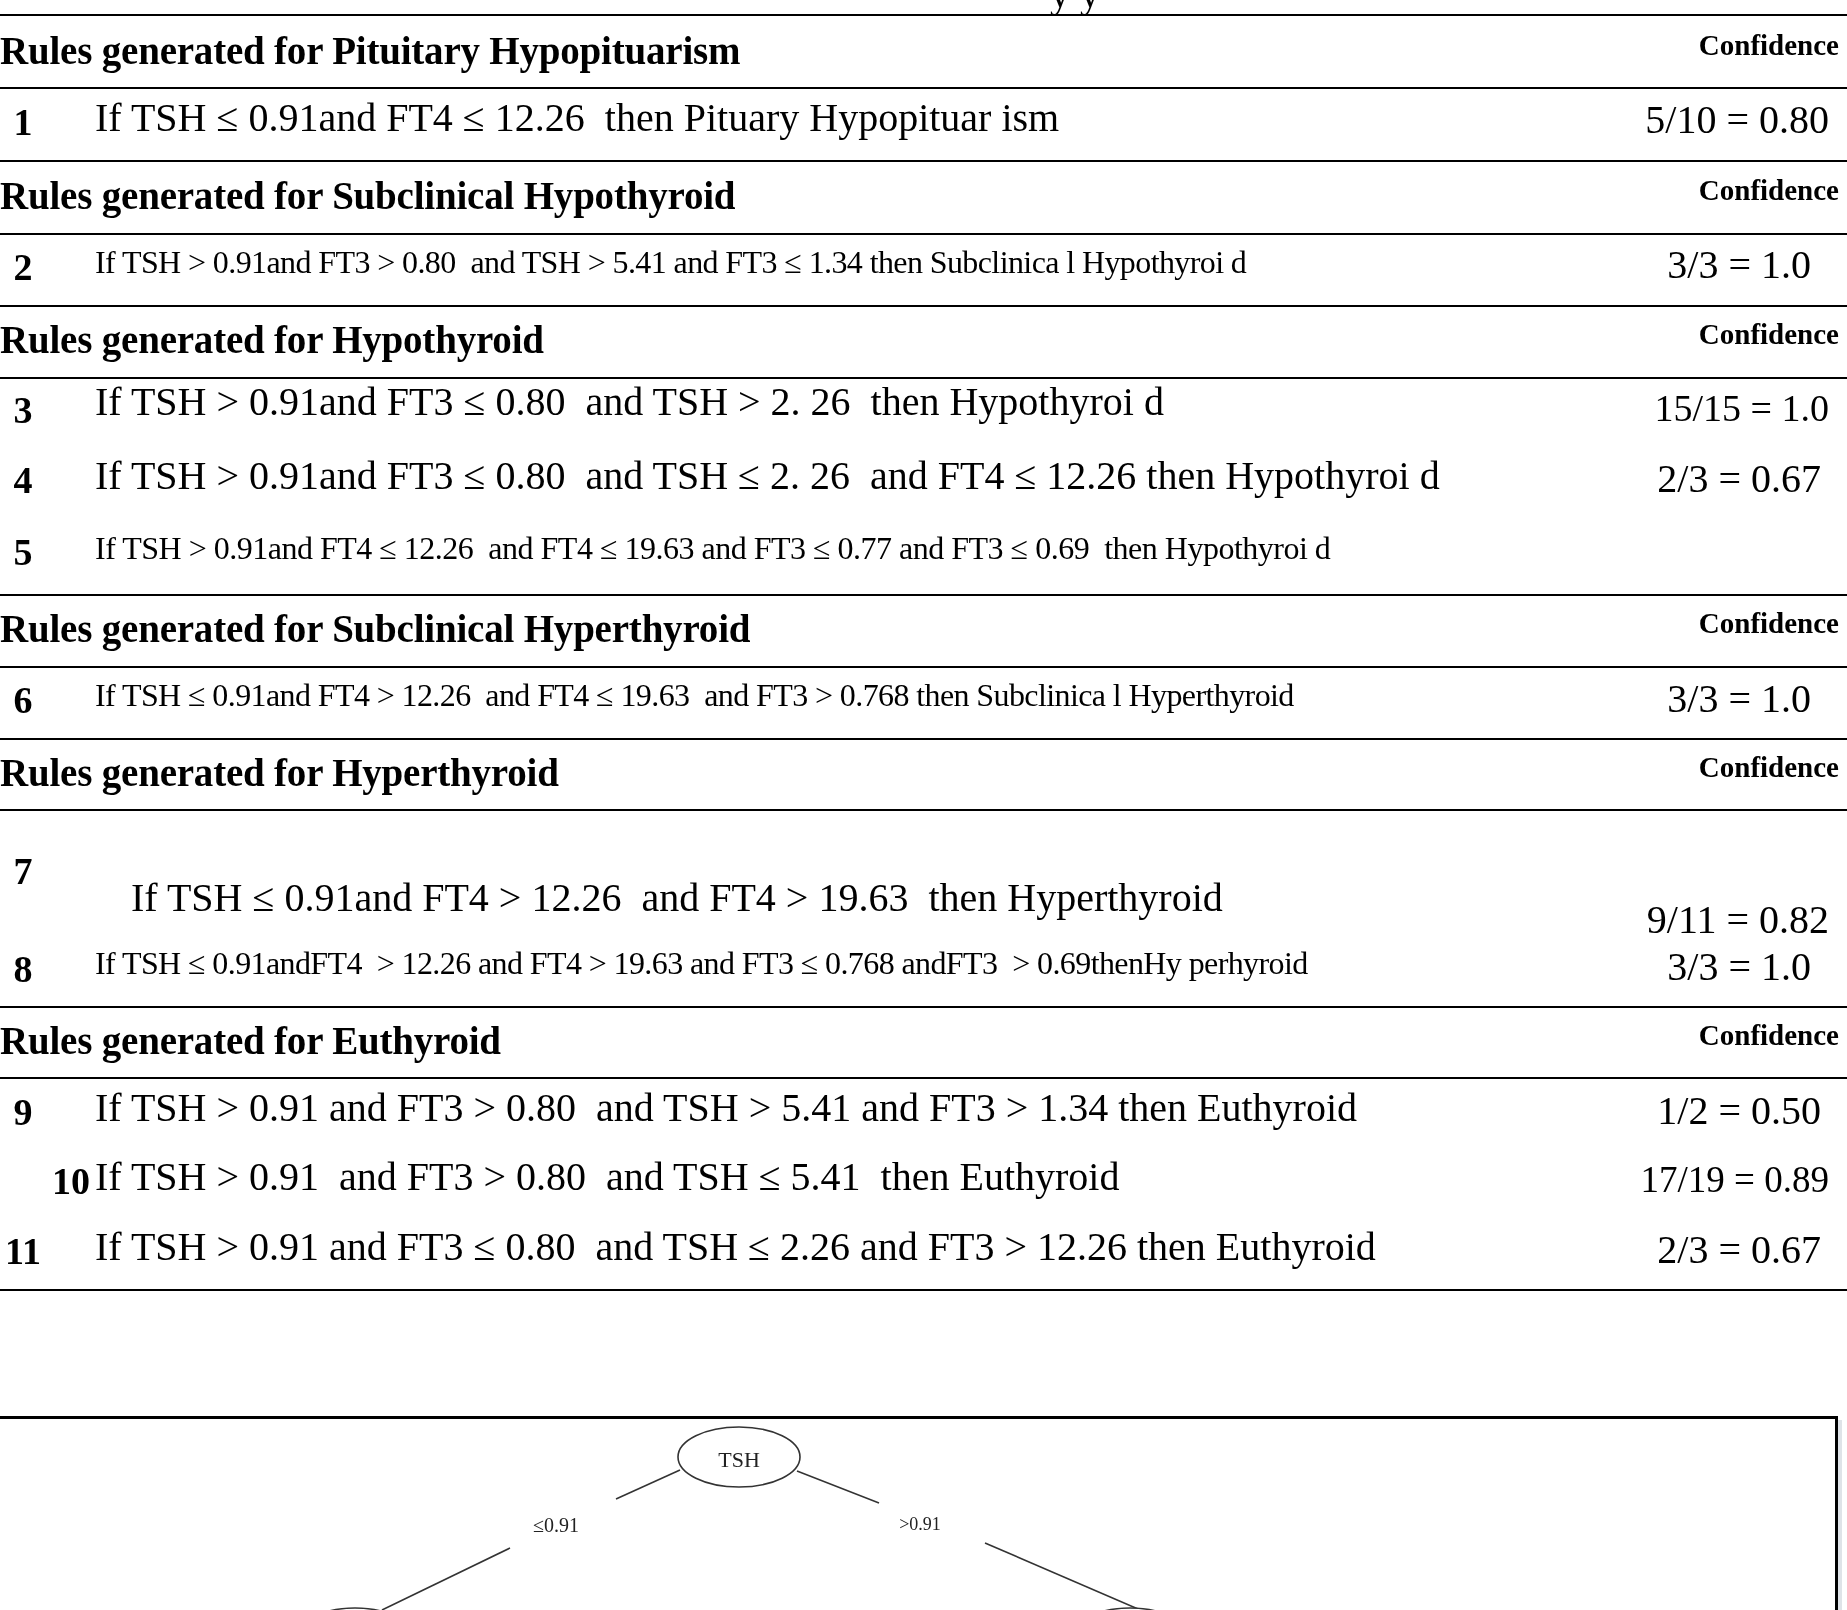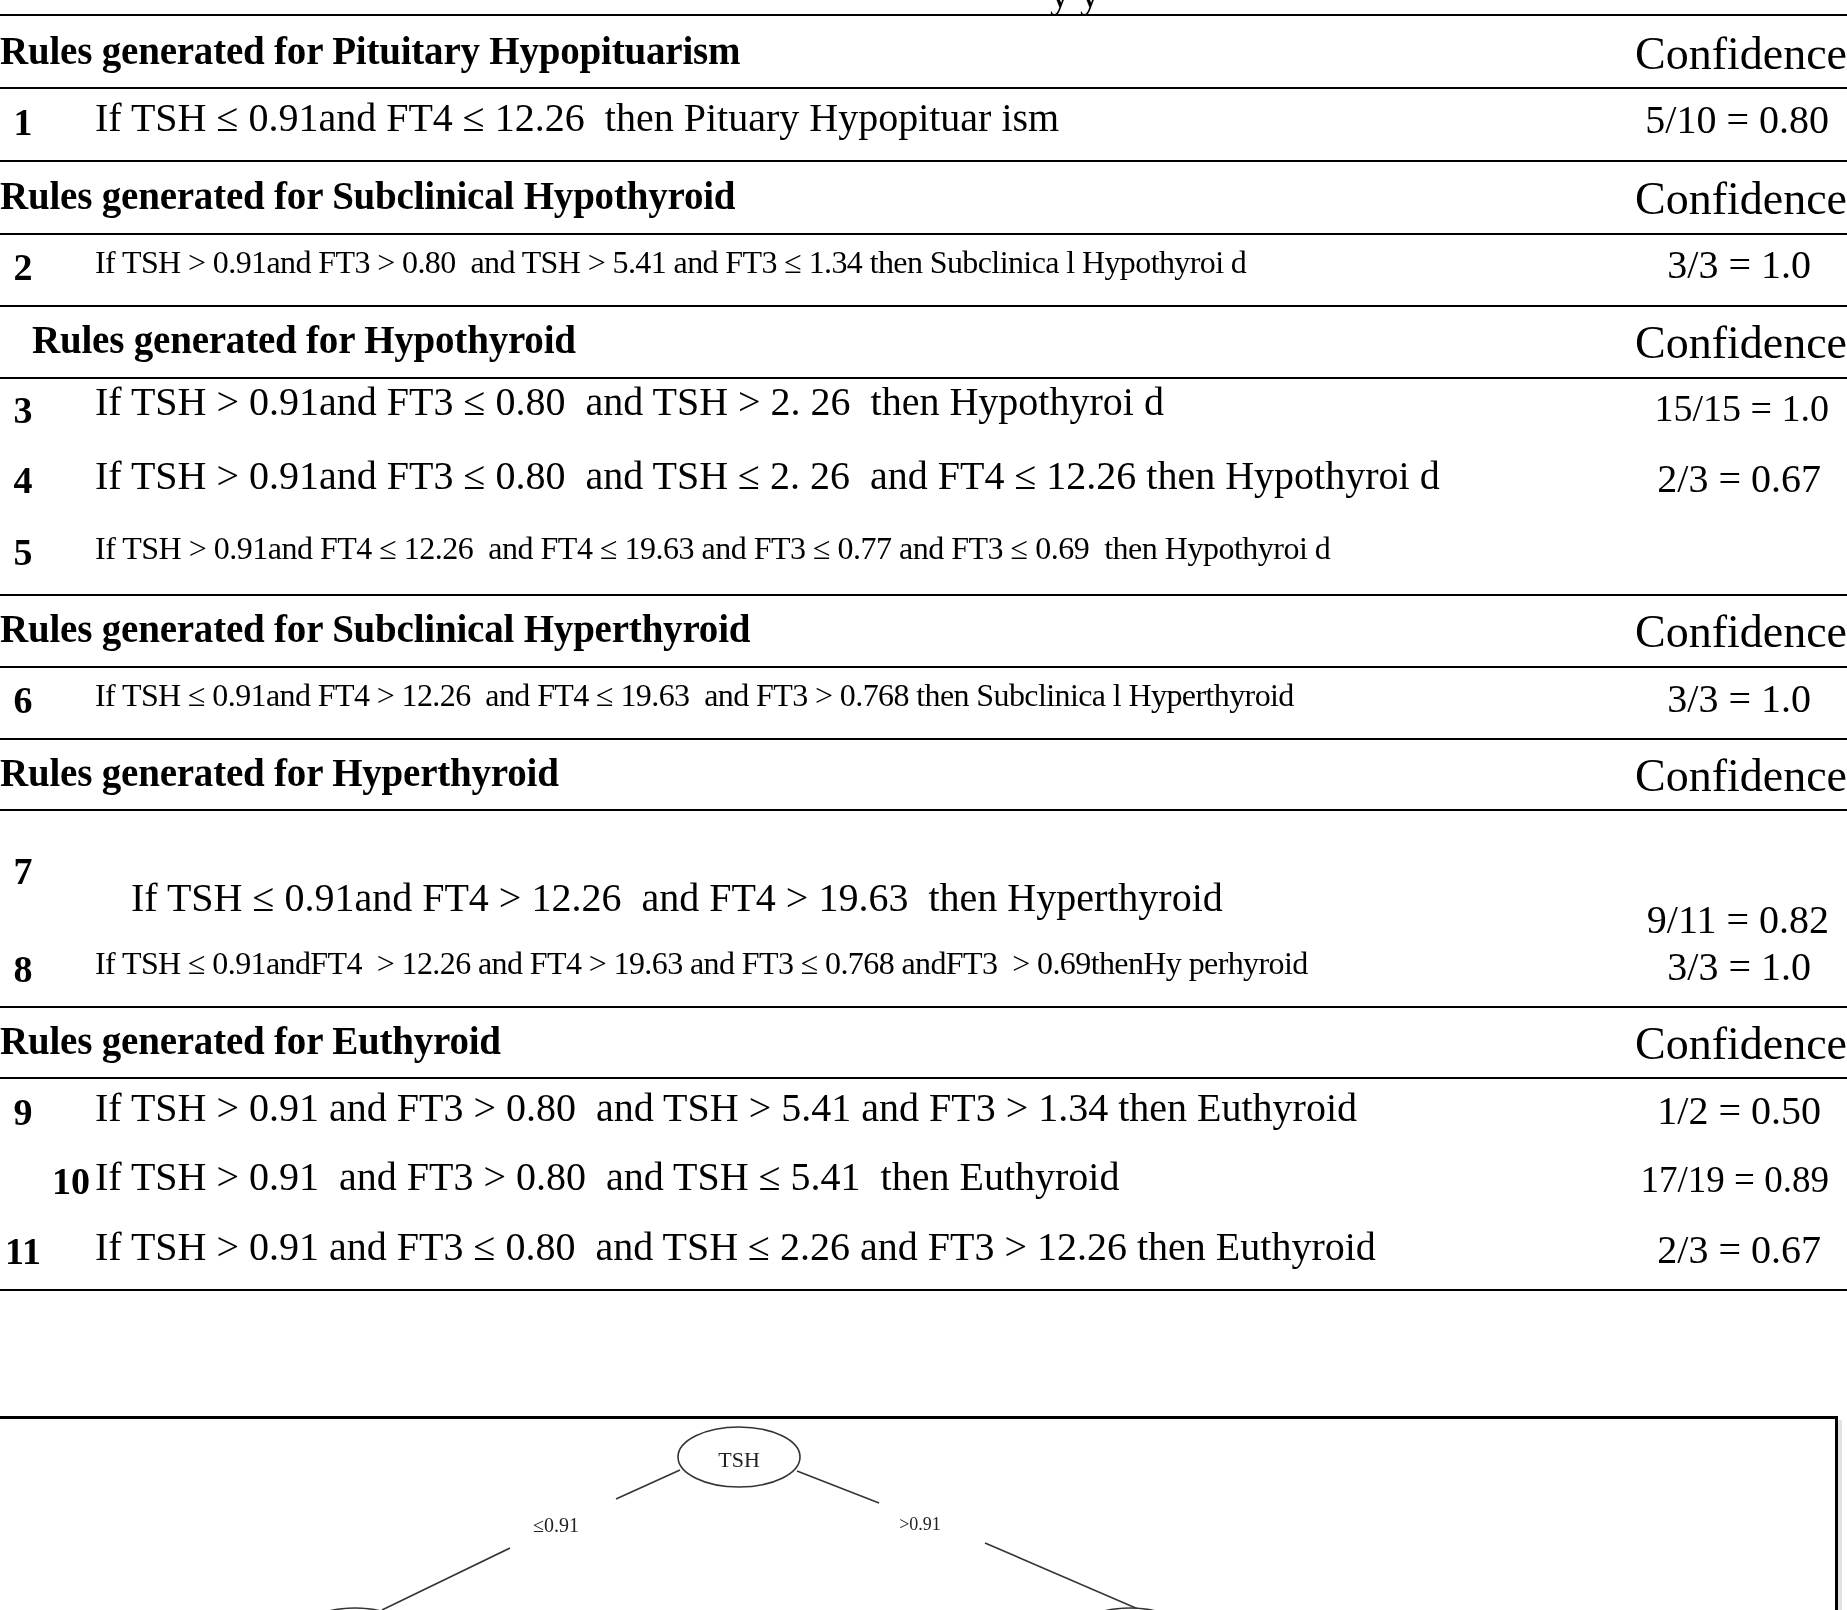--- a/index.html
+++ b/index.html
@@ -7,21 +7,21 @@
     width: 1847px; height: 1610px; position: relative; overflow: hidden;
     font-family: "Liberation Serif", "DejaVu Serif", serif; color: #000;
   }
   .hline { position: absolute; left: 0; width: 1847px; height: 2px; background: #000; }
   .hline.thin { height: 1.5px; }
   .hdr-title {
     position: absolute; left: 0; font-weight: bold; font-size: 39px; line-height: 1;
     white-space: nowrap; letter-spacing: -0.2px;
   }
   .hdr-conf {
-    position: absolute; right: 0; font-weight: normal; font-size: 46px; line-height: 1;
+    position: absolute; right: 8px; font-weight: bold; font-size: 29px; line-height: 1;
     white-space: nowrap;
   }
   .num {
     position: absolute; left: 0; width: 46px; text-align: center; font-weight: bold;
     font-size: 38px; line-height: 1;
   }
   .rule {
     position: absolute; left: 95px; white-space: pre; line-height: 1; font-size: 40px;
     transform-origin: left center;
   }
@@ -64,21 +64,21 @@
 <div class="num" style="top:103px;">1</div>
 <div class="rule" style="top:98px;">If TSH ≤ 0.91and FT4 ≤ 12.26  then Pituary Hypopituar ism</div>
 <div class="conf" style="top:100px;">5/10 = 0.80</div>
 
 <div class="hdr-title" style="top:176px;">Rules generated for Subclinical Hypothyroid</div>
 <div class="hdr-conf" style="top:176px;">Confidence</div>
 <div class="num" style="top:248px;">2</div>
 <div class="rule small" style="top:246px; letter-spacing:-0.6px;">If TSH &gt; 0.91and FT3 &gt; 0.80  and TSH &gt; 5.41 and FT3 ≤ 1.34 then Subclinica l Hypothyroi d</div>
 <div class="conf" style="top:245px; right:36px;">3/3 = 1.0</div>
 
-<div class="hdr-title" style="top:320px;margin-left:32px;">Rules generated for Hypothyroid</div>
+<div class="hdr-title" style="top:320px;">Rules generated for Hypothyroid</div>
 <div class="hdr-conf" style="top:320px;">Confidence</div>
 <div class="num" style="top:391px;">3</div>
 <div class="rule" style="top:366px;margin-top:16px;">If TSH &gt; 0.91and FT3 ≤ 0.80  and TSH &gt; 2. 26  then Hypothyroi d</div>
 <div class="conf" style="top:389px; font-size:38px;">15/15 = 1.0</div>
 <div class="num" style="top:461px;">4</div>
 <div class="rule" style="top:456px;">If TSH &gt; 0.91and FT3 ≤ 0.80  and TSH ≤ 2. 26  and FT4 ≤ 12.26 then Hypothyroi d</div>
 <div class="conf" style="top:459px; right:26px;">2/3 = 0.67</div>
 <div class="num" style="top:533px;">5</div>
 <div class="rule small" style="top:532px; letter-spacing:-0.5px;">If TSH &gt; 0.91and FT4 ≤ 12.26  and FT4 ≤ 19.63 and FT3 ≤ 0.77 and FT3 ≤ 0.69  then Hypothyroi d</div>
 <div class="conf" style="top:530px;"></div>

